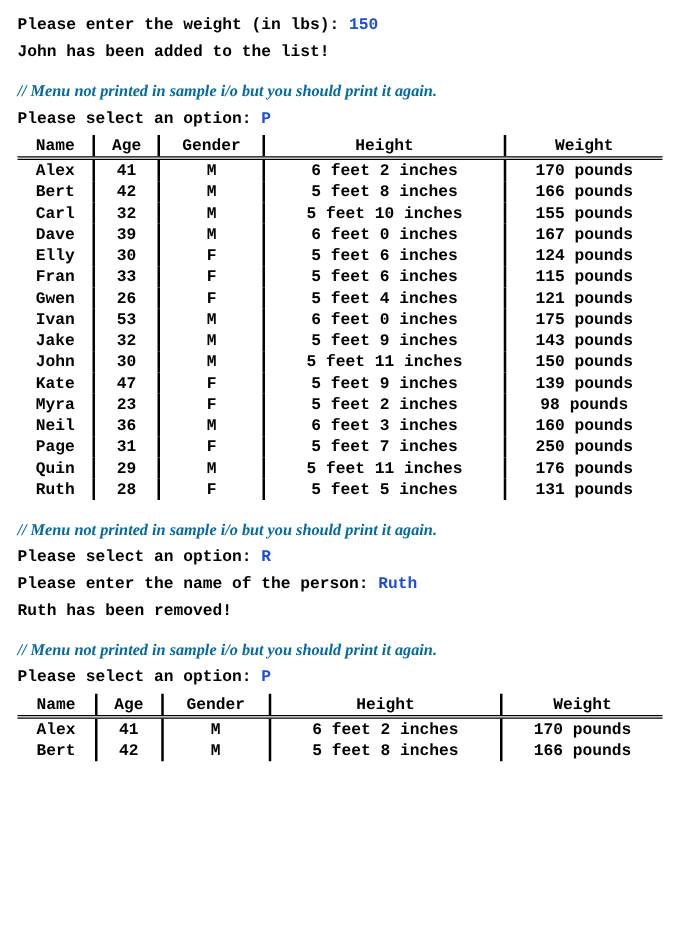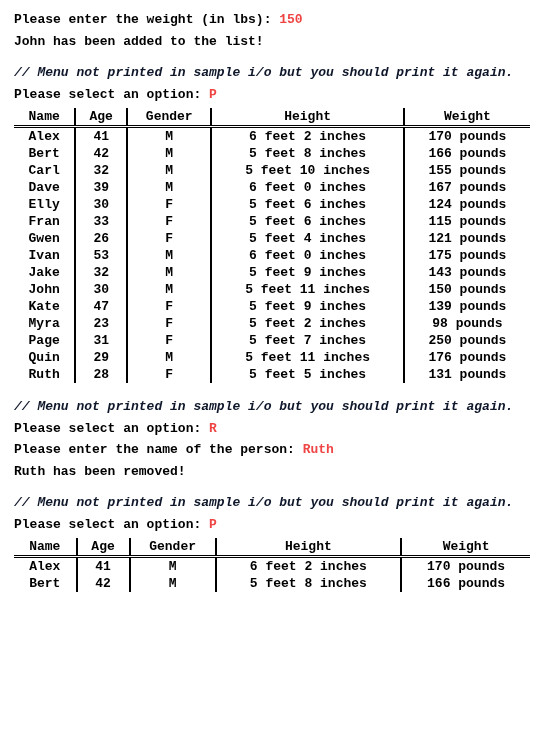--- a/index.html
+++ b/index.html
@@ -6,22 +6,22 @@
     body {
       font-family: 'Courier New', Courier, monospace;
       font-size: 13px;
       background: #fff;
       color: #000;
       padding: 10px 14px;
       width: 544px;
       min-height: 745px;
     }
     .bold { font-weight: bold; }
-    .red { color: #ef4444; }
-    .comment { color: #0f172a; font-style: italic; font-weight: bold; }
+    .red { color: #1d4ed8; }
+    .comment { color: #0369a1; font-style: italic; font-weight: bold; font-family: Liberation Serif, serif; }
     p { margin-bottom: 2px; line-height: 1.5; }
     .spacer { height: 10px; }
     table {
       border-collapse: collapse;
       width: 100%;
       margin: 4px 0;
     }
     th {
       font-weight: bold;
       text-align: center;
@@ -153,20 +153,27 @@
         <td>139 pounds</td>
       </tr>
       <tr>
         <td>Myra</td>
         <td>23</td>
         <td>F</td>
         <td>5 feet 2 inches</td>
         <td>98 pounds</td>
       </tr>
       <tr>
+        <td>Neil</td>
+        <td>36</td>
+        <td>M</td>
+        <td>6 feet 3 inches</td>
+        <td>160 pounds</td>
+      </tr>
+      <tr>
         <td>Page</td>
         <td>31</td>
         <td>F</td>
         <td>5 feet 7 inches</td>
         <td>250 pounds</td>
       </tr>
       <tr>
         <td>Quin</td>
         <td>29</td>
         <td>M</td>

